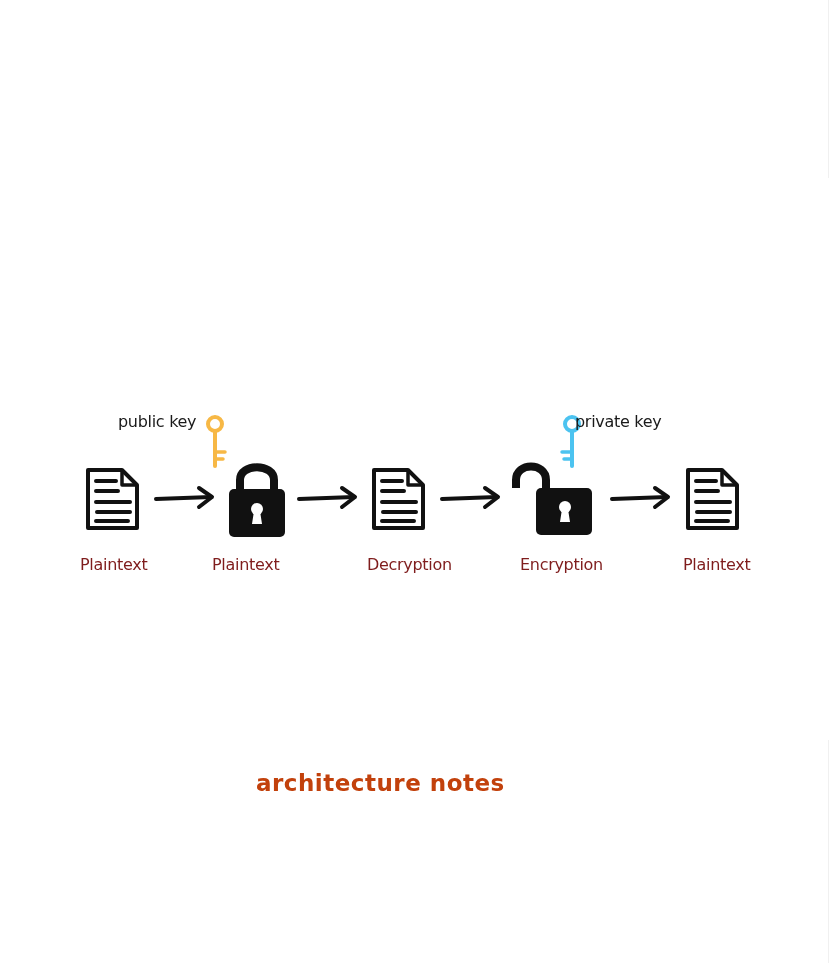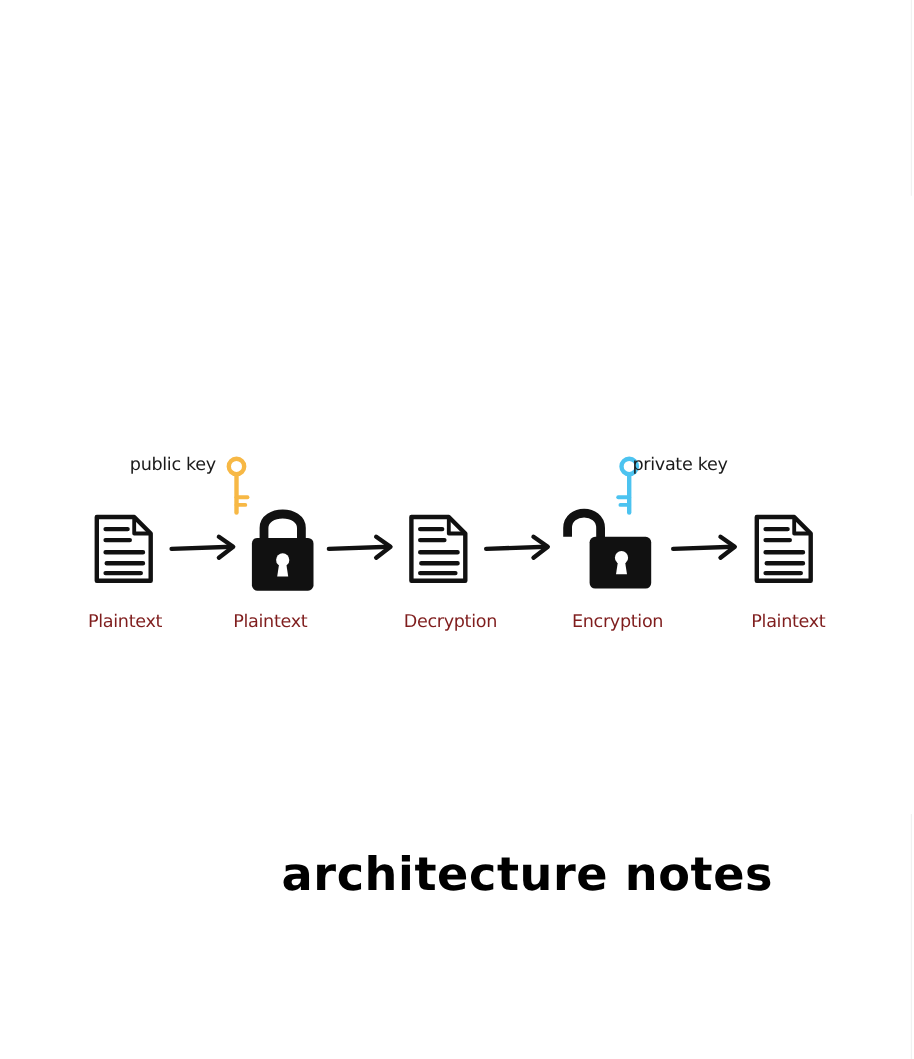--- a/index.html
+++ b/index.html
@@ -1,21 +1,21 @@
 <!DOCTYPE html>
 <html><head>
 <meta charset="utf-8">
 <style>
   html, body { margin: 0; padding: 0; background: #ffffff; }
   body { width: 831px; height: 963px; position: relative; overflow: hidden; font-family: "DejaVu Sans", sans-serif; }
   .edge-line { position: absolute; left: 828px; width: 1px; background: #f0f0f0; }
   .abs { position: absolute; }
   .label { position: absolute; font-family: "DejaVu Sans", sans-serif; font-size: 16px; color: #7f1d1d; letter-spacing: -0.3px; white-space: nowrap; }
   .keylabel { position: absolute; font-family: "DejaVu Sans", sans-serif; font-size: 16px; color: #1a1a1a; letter-spacing: -0.3px; white-space: nowrap; }
-  .title { position: absolute; left: 256px; top: 770px; font-family: "DejaVu Sans", sans-serif; font-weight: bold; font-size: 42px; color: #000000; letter-spacing: 0.5px; white-space: nowrap; }
+  .title { position: absolute; left: 256px; top: 770px; font-family: "DejaVu Sans", sans-serif; font-weight: bold; font-size: 23px; color: #c2410c; letter-spacing: 0.5px; white-space: nowrap; }
 </style>
 </head>
 <body>
 
 <div class="edge-line" style="top:0;height:178px;"></div>
 <div class="edge-line" style="top:740px;height:223px;"></div>
 
 <div>
 
   <span class="keylabel" style="left:118px;top:412px;">public key</span>

